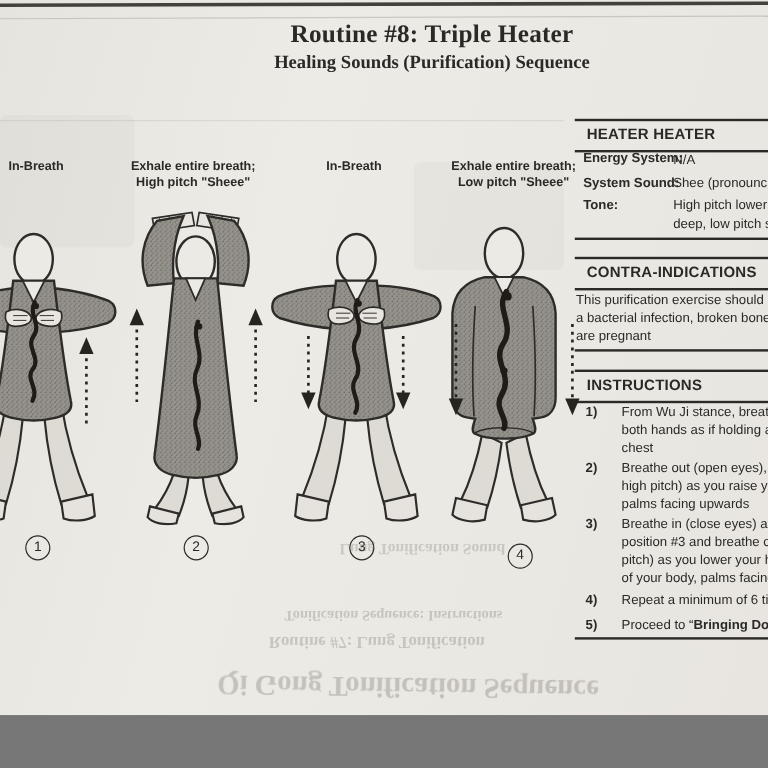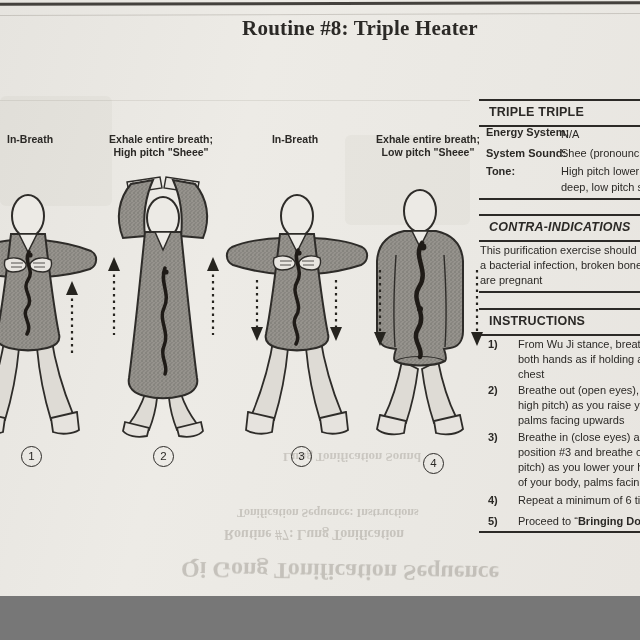--- a/index.html
+++ b/index.html
@@ -63,20 +63,21 @@
 
 <div class="page">
 
   <div class="top-edge"></div>
   <div class="crease c1"></div>
   <div class="crease c2"></div>
   <div class="gbox" style="left:0;top:96px;width:112px;height:110px;"></div>
   <div class="gbox" style="left:345px;top:135px;width:125px;height:90px;"></div>
 
   <div class="title">Routine #8:  Triple Heater</div>
+  <div class="subtitle">Healing Sounds (Purification) Sequence</div>
 
   <div class="breath-label bl1">
     <div>In-Breath</div>
   </div>
   <div class="breath-label bl2">
     <div>Exhale entire breath;</div>
       <div>High pitch "Sheee"</div>
   </div>
   <div class="breath-label bl3">
     <div>In-Breath</div>
@@ -221,33 +222,33 @@
     </svg>
   </div>
 
   <div class="circnum n1">1</div>
   <div class="circnum n2">2</div>
   <div class="circnum n3">3</div>
   <div class="circnum n4">4</div>
 
   <div class="panel">
     <div class="rule" style="top:99px;"></div>
-    <div class="ptitle" style="top:105px;">TRIPLE TRIPLE</div>
+    <div class="ptitle" style="top:105px;">HEATER HEATER</div>
     <div class="rule" style="top:125px;"></div>
     <div class="prow-label" style="top:116px;margin-top:10px;">Energy System:</div>
     <div class="prow-value" style="top:128px;">N/A</div>
     <div class="prow-label" style="top:147px;">System Sound:</div>
     <div class="prow-value" style="top:147px;">Shee (pronounc</div>
     <div class="prow-label" style="top:165px;">Tone:</div>
     <div class="prow-value" style="top:165px;">High pitch lower</div>
     <div class="prow-value" style="top:181px;">deep, low pitch s</div>
     <div class="rule" style="top:198px;"></div>
 
     <div class="rule" style="top:214px;"></div>
-    <div class="ptitle" style="top:220px;font-style:italic;">CONTRA-INDICATIONS</div>
+    <div class="ptitle" style="top:220px;">CONTRA-INDICATIONS</div>
     <div class="rule" style="top:240px;"></div>
     <div class="pline" style="top:244px;">This purification exercise should no</div>
     <div class="pline" style="top:259px;">a bacterial infection, broken bones,</div>
     <div class="pline" style="top:274px;">are pregnant</div>
     <div class="rule" style="top:291px;"></div>
 
     <div class="rule" style="top:308px;"></div>
     <div class="ptitle" style="top:314px;">INSTRUCTIONS</div>
     <div class="rule" style="top:334px;"></div>
 

